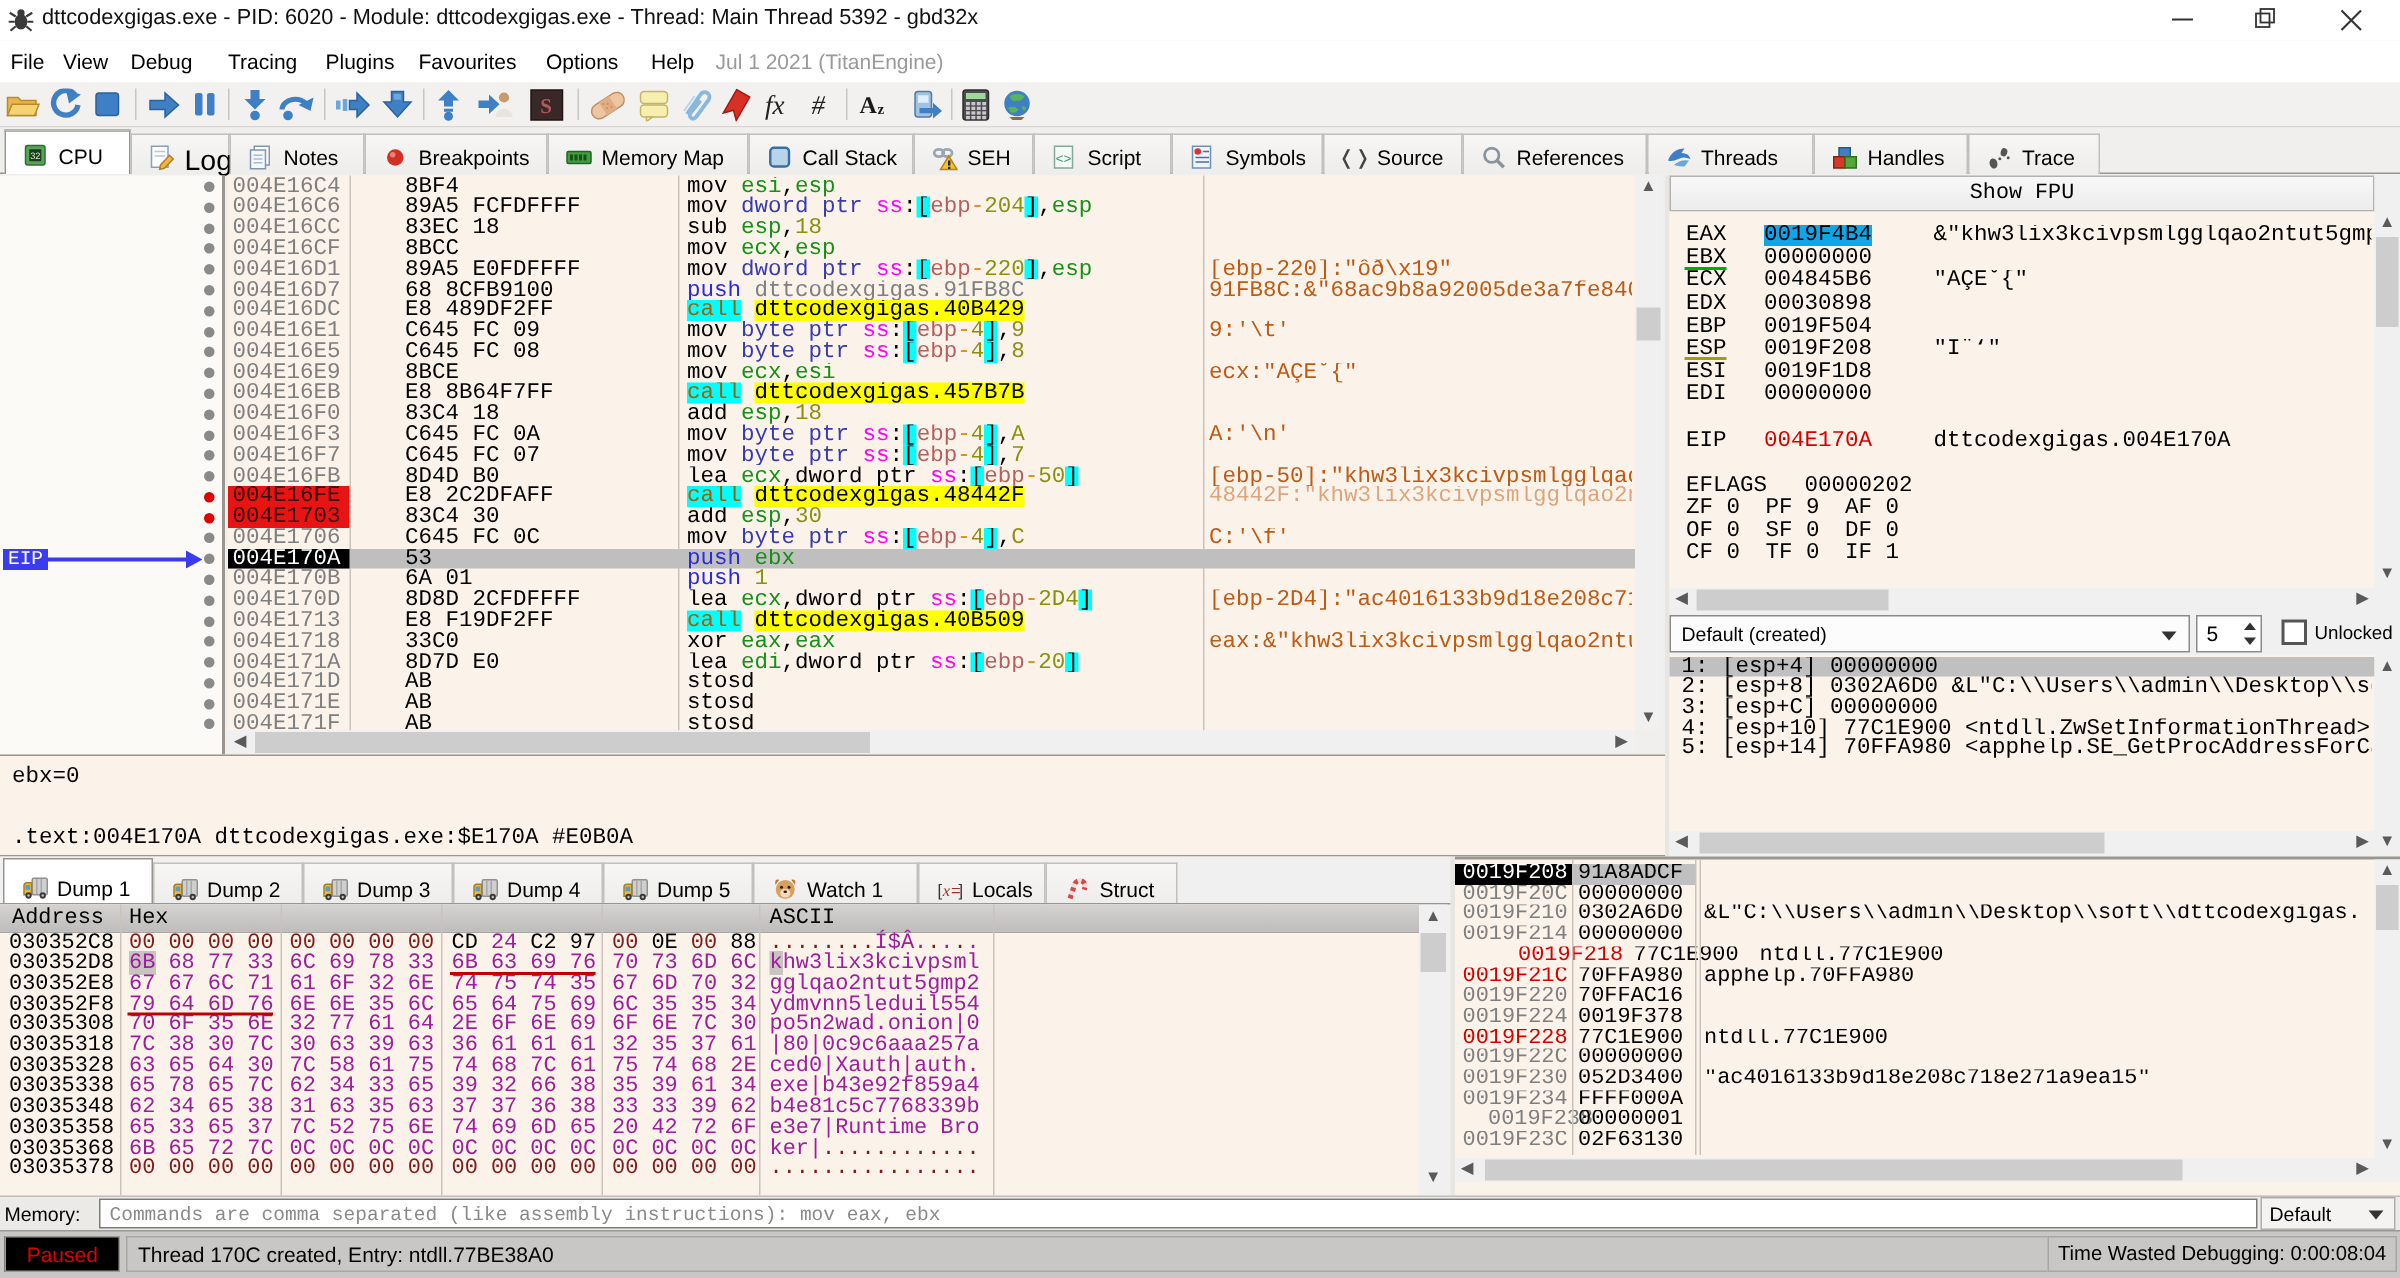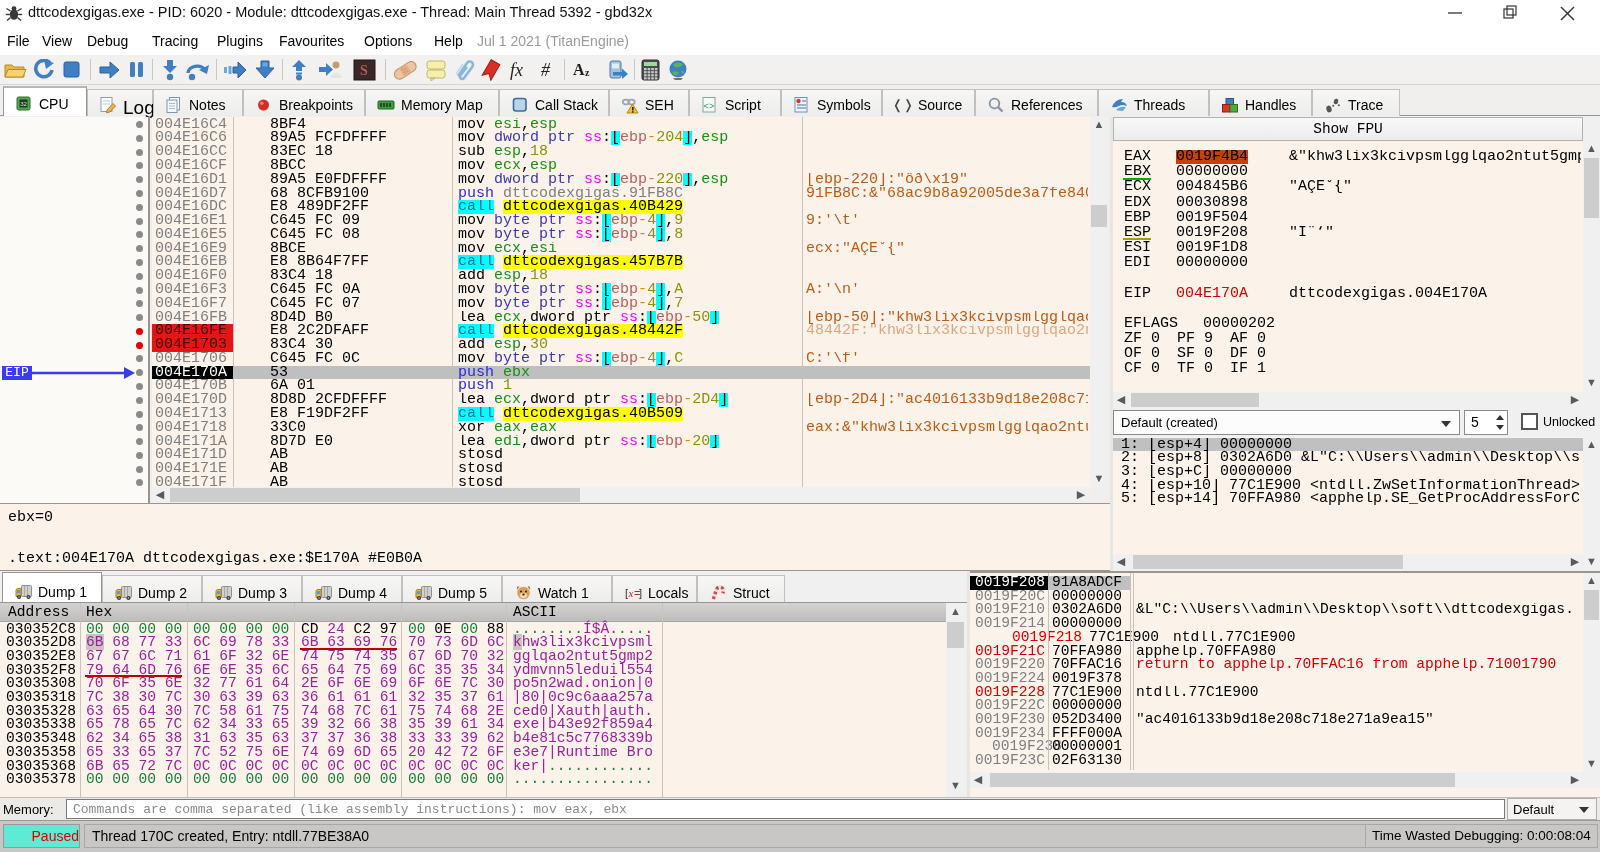--- a/index.html
+++ b/index.html
@@ -1,21 +1,21 @@
 <!DOCTYPE html>
 <html><head><meta charset="utf-8"><style>
 *{margin:0;padding:0;box-sizing:border-box}
 html,body{width:1600px;height:852px;overflow:hidden}
 body{font-family:"Liberation Sans",sans-serif;background:#f0efed;position:relative;color:#000}
 .a{position:absolute}
 .m{font-family:"Liberation Mono",monospace;font-size:15px;line-height:13.78px;white-space:pre}
 .m2{font-family:"Liberation Mono",monospace;font-size:14.6px;line-height:13.7px;white-space:pre}
 .gy{color:#7f7f7f}.gr{color:#169016}.ol{color:#8f8f0e}.nv{color:#3939b2}.mg{color:#ff00ff}
 .mr{color:#b95c5c}.org{color:#e08800}.cb{background:#00ffff}.yb{background:#ffff00}
-.bl{color:#2a2ae0}.cl{color:#0369a1}.cm{color:#be5a14}.pu{color:#9c1f9c}.gn{color:#15803d}.rd{color:#d40000}
+.bl{color:#2a2ae0}.cl{color:#a16207}.cm{color:#be5a14}.pu{color:#9c1f9c}.gn{color:#7f1d1d}.rd{color:#d40000}
 .row{height:13.78px}
 .vline{width:1px;background:#c9c3bc}
 .scroll{background:#f0f0f0}
 .thumb{background:#cdcdcd}
 .arr{color:#5a5a5a;font-size:11px;line-height:15px;text-align:center}
 </style></head><body>
 <div class="a" style="left:0;top:0;width:1600px;height:27px;background:#fff"></div>
 <svg class="a" style="left:5px;top:4px" width="18" height="18" viewBox="0 0 18 18">
 <ellipse cx="9" cy="10.5" rx="4.2" ry="5.2" fill="#3a3a3a"></ellipse>
 <circle cx="9" cy="4.6" r="2.4" fill="#3a3a3a"></circle>
@@ -361,21 +361,21 @@
 <div class="a arr" style="left:152px;top:487px;width:16px;height:16px;">◀</div>
 <div class="a arr" style="left:1073px;top:487px;width:16px;height:16px;">▶</div>
 <div class="a thumb" style="left:170px;top:488px;width:410px;height:14px"></div>
 <div class="a" style="left:0;top:503px;width:1110px;height:68px;background:#fbf3ea;border-top:1px solid #9a958e;border-bottom:1px solid #9a958e"></div>
 <div class="a m" style="left:8px;top:511px;">ebx=0</div>
 <div class="a m" style="left:8px;top:552px;">.text:004E170A dttcodexgigas.exe:$E170A #E0B0A</div>
 <div class="a" style="left:1110px;top:117px;width:3px;height:454px;background:#e8e6e2"></div>
 <div class="a" style="left:1113px;top:117px;width:487px;height:454px;background:#f0f0f0"></div>
 <div class="a" style="left:1113px;top:117px;width:470px;height:24px;background:linear-gradient(#f8f8f8,#ececec);border:1px solid #b4b2ae;text-align:center;font-family:&quot;Liberation Mono&quot;,monospace;font-size:14.5px;line-height:23px">Show FPU</div>
 <div class="a" style="left:1113px;top:141px;width:470px;height:251px;background:#fbf3ea"></div>
-<div class="a m row" style="left:1113px;top:150.0px;width:468px;overflow:hidden"><span class="a" style="left:11px">EAX</span><span class="a" style="left:63px"><span style="background:#c2410c">0019F4B4</span></span><span class="a" style="left:176px">&amp;"khw3lix3kcivpsmlgglqao2ntut5gmp</span></div>
+<div class="a m row" style="left:1113px;top:150.0px;width:468px;overflow:hidden"><span class="a" style="left:11px">EAX</span><span class="a" style="left:63px"><span style="background:#0ea5e9">0019F4B4</span></span><span class="a" style="left:176px">&amp;"khw3lix3kcivpsmlgglqao2ntut5gmp</span></div>
 <div class="a" style="left:1123px;top:177.5px;width:28px;height:2px;background:#00b000"></div>
 <div class="a m row" style="left:1113px;top:165.2px;width:468px;overflow:hidden"><span class="a" style="left:11px">EBX</span><span class="a" style="left:63px">00000000</span></div>
 <div class="a m row" style="left:1113px;top:180.4px;width:468px;overflow:hidden"><span class="a" style="left:11px">ECX</span><span class="a" style="left:63px">004845B6</span><span class="a" style="left:176px">"ÃÇE˚{"</span></div>
 <div class="a m row" style="left:1113px;top:195.6px;width:468px;overflow:hidden"><span class="a" style="left:11px">EDX</span><span class="a" style="left:63px">00030898</span></div>
 <div class="a m row" style="left:1113px;top:210.8px;width:468px;overflow:hidden"><span class="a" style="left:11px">EBP</span><span class="a" style="left:63px">0019F504</span></div>
 <div class="a" style="left:1123px;top:238.3px;width:28px;height:2px;background:#a0a000"></div>
 <div class="a m row" style="left:1113px;top:226.0px;width:468px;overflow:hidden"><span class="a" style="left:11px">ESP</span><span class="a" style="left:63px">0019F208</span><span class="a" style="left:176px">"Ï¨‘"</span></div>
 <div class="a m row" style="left:1113px;top:241.2px;width:468px;overflow:hidden"><span class="a" style="left:11px">ESI</span><span class="a" style="left:63px">0019F1D8</span></div>
 <div class="a m row" style="left:1113px;top:256.4px;width:468px;overflow:hidden"><span class="a" style="left:11px">EDI</span><span class="a" style="left:63px">00000000</span></div>
 <div class="a m row" style="left:1113px;top:286.5px;width:468px"><span class="a" style="left:11px">EIP</span><span class="a rd" style="left:63px">004E170A</span><span class="a" style="left:176px">dttcodexgigas.004E170A</span></div>
@@ -543,21 +543,21 @@
 <div class="a" style="left:970px;top:571px;width:630px;height:226px;background:#fbf3ea"></div>
 <div class="a" style="left:970px;top:571px;width:630px;height:2px;background:#989690"></div>
 <div class="a" style="left:970px;top:576.0px;width:160px;height:13.7px;background:#c0c0c0"></div>
 <div class="a" style="left:970px;top:576.0px;width:78px;height:13.7px;background:#000"></div>
 <div class="a m2 row" style="left:970px;top:576.0px;width:613px;overflow:hidden"><span class="a" style="left:5px"><span style="color:#fff">0019F208</span></span><span class="a" style="left:82px">91A8ADCF</span></div>
 <div class="a m2 row" style="left:970px;top:589.7px;width:613px;overflow:hidden"><span class="a" style="left:5px"><span class="gy">0019F20C</span></span><span class="a" style="left:82px">00000000</span></div>
 <div class="a m2 row" style="left:970px;top:603.4px;width:613px;overflow:hidden"><span class="a" style="left:5px"><span class="gy">0019F210</span></span><span class="a" style="left:82px">0302A6D0</span><span class="a" style="left:166px">&amp;L"C:\\Users\\admin\\Desktop\\soft\\dttcodexgigas.</span></div>
 <div class="a m2 row" style="left:970px;top:617.1px;width:613px;overflow:hidden"><span class="a" style="left:5px"><span class="gy">0019F214</span></span><span class="a" style="left:82px">00000000</span></div>
 <div class="a m2 row" style="left:1007px;top:630.8px;width:613px;overflow:hidden"><span class="a" style="left:5px"><span class="rd">0019F218</span></span><span class="a" style="left:82px">77C1E900</span><span class="a" style="left:166px">ntdll.77C1E900</span></div>
 <div class="a m2 row" style="left:970px;top:644.5px;width:613px;overflow:hidden"><span class="a" style="left:5px"><span class="rd">0019F21C</span></span><span class="a" style="left:82px">70FFA980</span><span class="a" style="left:166px">apphelp.70FFA980</span></div>
-<div class="a m2 row" style="left:970px;top:658.2px;width:613px;overflow:hidden"><span class="a" style="left:5px"><span class="gy">0019F220</span></span><span class="a" style="left:82px">70FFAC16</span><span class="a" style="left:166px"><span class="rd">return to apphelp.70FFAC16 from apphelp.71001790</span></span></div>
+<div class="a m2 row" style="left:970px;top:658.2px;width:613px;overflow:hidden"><span class="a" style="left:5px"><span class="gy">0019F220</span></span><span class="a" style="left:82px">70FFAC16</span></div>
 <div class="a m2 row" style="left:970px;top:671.9px;width:613px;overflow:hidden"><span class="a" style="left:5px"><span class="gy">0019F224</span></span><span class="a" style="left:82px">0019F378</span></div>
 <div class="a m2 row" style="left:970px;top:685.6px;width:613px;overflow:hidden"><span class="a" style="left:5px"><span class="rd">0019F228</span></span><span class="a" style="left:82px">77C1E900</span><span class="a" style="left:166px">ntdll.77C1E900</span></div>
 <div class="a m2 row" style="left:970px;top:699.3px;width:613px;overflow:hidden"><span class="a" style="left:5px"><span class="gy">0019F22C</span></span><span class="a" style="left:82px">00000000</span></div>
 <div class="a m2 row" style="left:970px;top:713.0px;width:613px;overflow:hidden"><span class="a" style="left:5px"><span class="gy">0019F230</span></span><span class="a" style="left:82px">052D3400</span><span class="a" style="left:166px">"ac4016133b9d18e208c718e271a9ea15"</span></div>
 <div class="a m2 row" style="left:970px;top:726.7px;width:613px;overflow:hidden"><span class="a" style="left:5px"><span class="gy">0019F234</span></span><span class="a" style="left:82px">FFFF000A</span></div>
 <div class="a m2 row" style="left:970px;top:740.4px;width:613px;overflow:hidden"><span class="a" style="left:22px"><span class="gy">0019F238</span></span><span class="a" style="left:82px">00000001</span></div>
 <div class="a m2 row" style="left:970px;top:754.1px;width:613px;overflow:hidden"><span class="a" style="left:5px"><span class="gy">0019F23C</span></span><span class="a" style="left:82px">02F63130</span></div>
 <div class="a vline" style="left:1048px;top:573px;height:197px"></div>
 <div class="a vline" style="left:1130px;top:573px;height:197px"></div>
 <div class="a vline" style="left:1133px;top:573px;height:197px"></div>
@@ -572,16 +572,16 @@
 <div class="a" style="left:0;top:797px;width:1600px;height:23px;background:#eceae7;border-top:1px solid #c0beba"></div>
 <div class="a" style="left:3px;top:802px;font-size:13px">Memory:</div>
 <div class="a" style="left:66px;top:799px;width:1439px;height:20px;background:#fff;border:1px solid #7a7a7a"></div>
 <div class="a" style="left:73px;top:802px;font-family:&quot;Liberation Mono&quot;,monospace;font-size:13px;color:#8a8a8a">Commands are comma separated (like assembly instructions): mov eax, ebx</div>
 <div class="a" style="left:1507px;top:798px;width:90px;height:22px;background:#f4f3f2;border:1px solid #b0aeaa"></div>
 <div class="a" style="left:1513px;top:802px;font-size:13px">Default</div>
 <svg class="a" style="left:1578px;top:806px" width="12" height="8" viewBox="0 0 12 8">
     <path d="M1 1 L11 1 L6 7 Z" fill="#333"></path>
   </svg>
 <div class="a" style="left:0;top:820px;width:1600px;height:32px;background:#c8c7c5;border-top:1px solid #9a9995"></div>
-<div class="a" style="left:3px;top:824px;width:77px;height:24px;background:#5eead4;border:1px solid #9a9995;text-align:right;font-size:14px;line-height:23px;color:#e00000">Paused</div>
+<div class="a" style="left:3px;top:824px;width:77px;height:24px;background:#000000;border:1px solid #9a9995;text-align:center;font-size:14px;line-height:23px;color:#e00000">Paused</div>
 <div class="a" style="left:84px;top:824px;width:1281px;height:24px;border:1px solid #a8a7a3;border-right:none"></div>
 <div class="a" style="left:92px;top:828px;font-size:14px">Thread 170C created, Entry: ntdll.77BE38A0</div>
 <div class="a" style="left:1365px;top:824px;width:233px;height:24px;border:1px solid #a8a7a3"></div>
 <div class="a" style="left:1372px;top:828px;font-size:13.5px;white-space:nowrap">Time Wasted Debugging: 0:00:08:04</div>
 </body></html>

